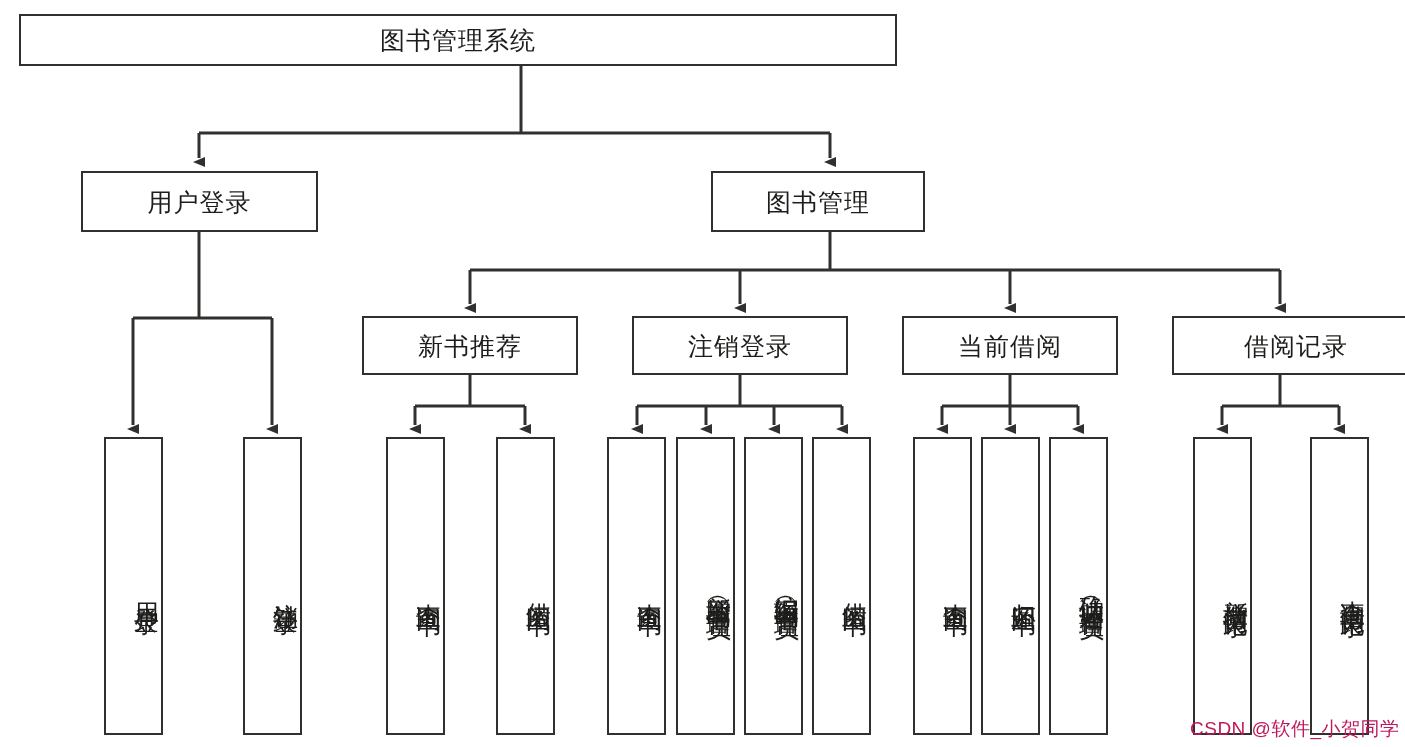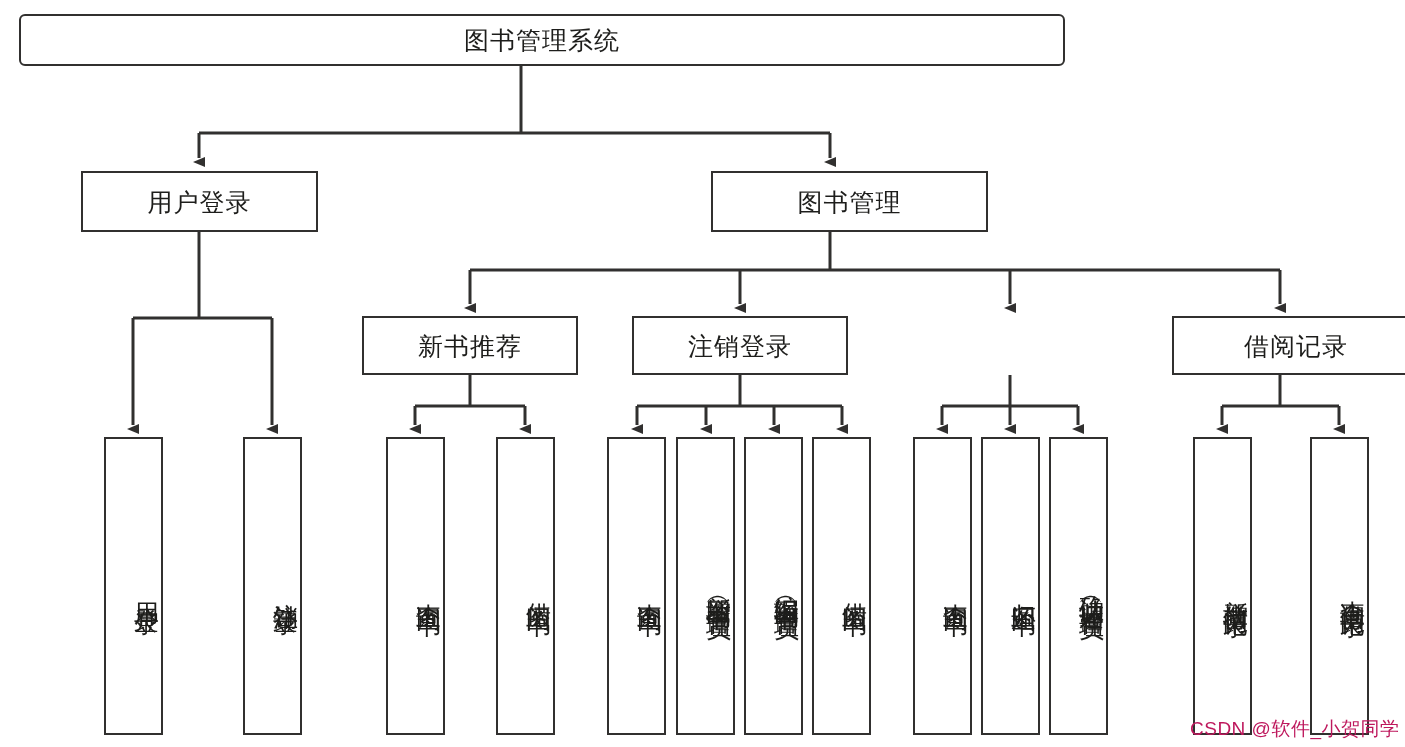--- a/index.html
+++ b/index.html
@@ -124,40 +124,43 @@
     </g>
 
     <g stroke="#31302f" stroke-width="3" fill="none">
       <path d="M1280,375 L1280,406"></path>
       <path d="M1222,406 L1339,406"></path>
       <path d="M1222,406 L1222,425" marker-end="url(#arrow)"></path>
       <path d="M1339,406 L1339,425" marker-end="url(#arrow)"></path>
     </g>
   </svg>
 
-  <div class="node horiz" style="left:19px; top:14px; width:1046px; height:52px;border-radius:6px;">
+  <div class="node horiz" style="left:19px; top:14px; width:878px; height:52px;">
     <span class="node-label">图书管理系统</span>
   </div>
 
   <div class="node horiz" style="left:81px; top:171px; width:237px; height:61px;">
     <span class="node-label">用户登录</span>
   </div>
 
-  <div class="node horiz" style="left:711px; top:171px; width:277px; height:61px;">
+  <div class="node horiz" style="left:711px; top:171px; width:214px; height:61px;">
     <span class="node-label">图书管理</span>
   </div>
 
   <div class="node horiz" style="left:362px; top:316px; width:216px; height:59px;">
     <span class="node-label">新书推荐</span>
   </div>
 
   <div class="node horiz" style="left:632px; top:316px; width:216px; height:59px;">
     <span class="node-label">注销登录</span>
   </div>
 
+  <div class="node horiz" style="left:902px; top:316px; width:216px; height:59px;">
+    <span class="node-label">当前借阅</span>
+  </div>
 
   <div class="node horiz" style="left:1172px; top:316px; width:248px; height:59px;">
     <span class="node-label">借阅记录</span>
   </div>
 
   <div class="node vert" style="left:104px; top:437px; width:59px; height:298px;">
     <span class="node-label">用户登录</span>
   </div>
 
   <div class="node vert" style="left:243px; top:437px; width:59px; height:298px;">

